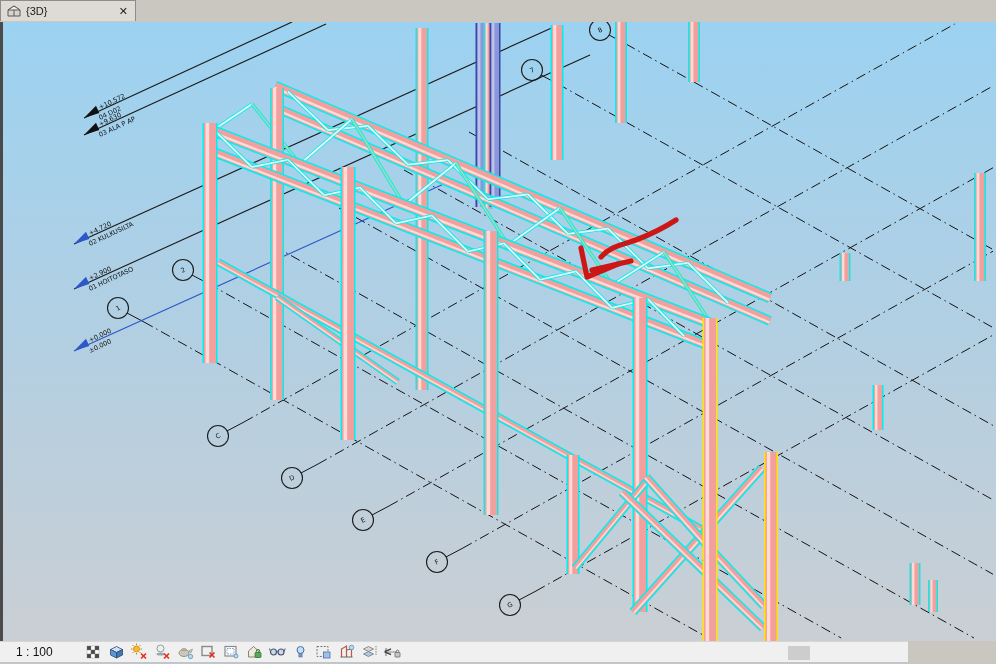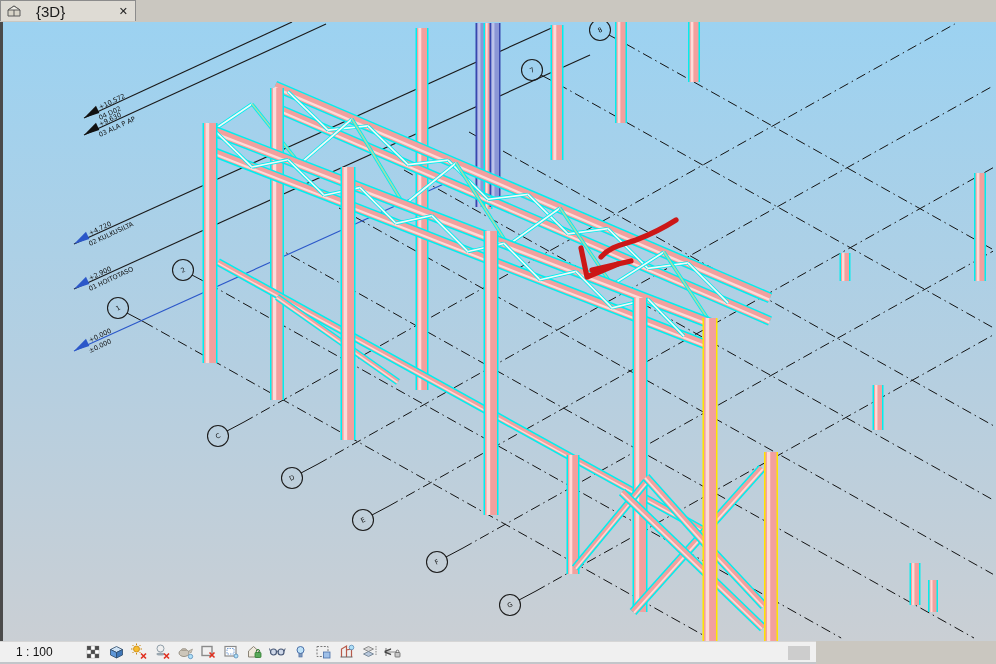--- a/index.html
+++ b/index.html
@@ -1,25 +1,25 @@
 <!DOCTYPE html>
 <html><head>
 <meta charset="utf-8">
 <style>
   html,body{margin:0;padding:0;width:996px;height:664px;overflow:hidden;
     font-family:"Liberation Sans",sans-serif;background:#cac7c0;}
   .tabbar{position:absolute;left:0;top:0;width:996px;height:22px;background:#cac7c0;}
   .tab{position:absolute;left:0;top:0;width:136px;height:21px;background:#dedbd4;
     border:1px solid #8c8c8c;border-bottom:none;box-sizing:border-box;display:flex;align-items:center;}
-  .tab .title{font-size:15px;color:#1a1a1a;margin-left:15px;}
+  .tab .title{font-size:11px;color:#1a1a1a;margin-left:5px;}
   .tab .close{margin-left:auto;margin-right:7px;font-size:11px;color:#222;cursor:pointer;}
   .tabicon{margin-left:6px;}
   .viewport{position:absolute;left:0;top:22px;width:996px;height:619px;
     border-left:3px solid #4a4a4a;box-sizing:border-box;background:#b4cfe1;}
-  .vcbar{position:absolute;left:0;top:641px;width:816px;height:23px;background:#f0f0f0;
+  .vcbar{position:absolute;left:0;top:641px;width:908px;height:23px;background:#f0f0f0;
     border-top:1px solid #d6d6d6;border-bottom:2px solid #c2c6ca;box-sizing:border-box;}
   .scale{position:absolute;left:16px;top:3px;font-size:12px;color:#111;}
   #vcicons{position:absolute;left:84px;top:1px;display:flex;gap:4px;}
   #vcicons .vcbtn{width:19px;height:18px;display:inline-block;cursor:pointer;}
   .chev{position:absolute;left:384px;top:2px;font-size:13px;color:#444;font-weight:bold;}
   .thumb{position:absolute;left:788px;top:4px;width:22px;height:14px;background:#cdcdcd;}
   svg text{font-family:"DejaVu Sans",sans-serif;}
 </style>
 </head>
 <body>

